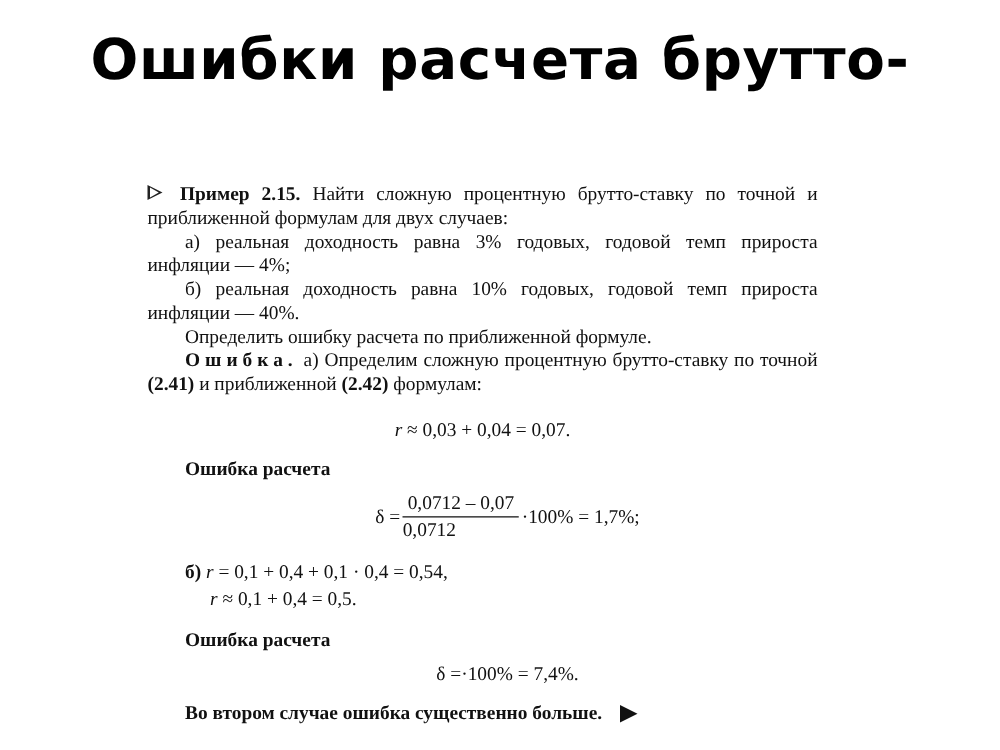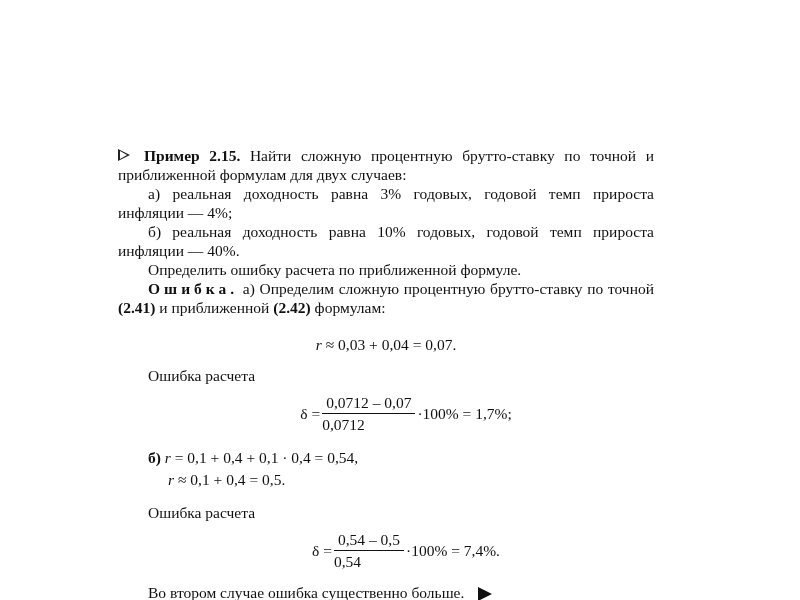--- a/index.html
+++ b/index.html
@@ -24,29 +24,30 @@
       border-left: 12px solid #222; margin-right: 14px; }
     .tri-open::after { content: ""; position: absolute; left: -10px; top: -4px;
       border-top: 4px solid transparent; border-bottom: 4px solid transparent;
       border-left: 7px solid #fff; }
     .eq { text-align: center; margin: 0; }
     .eq i { font-style: italic; }
     .frac-row { display: flex; align-items: center; justify-content: center; margin: 0; }
     .frac { display: inline-flex; flex-direction: column; align-items: flex-start; margin: 0 2px; }
     .frac .num { border-bottom: 1px solid #111; padding: 0 4px 1px 4px; }
     .frac .den { padding-top: 1px; }
-    .label { font-weight: normal; margin: 0; padding-left: 30px; }
+    .label { font-weight: bold; margin: 0; padding-left: 30px; }
     .tri-solid { display: inline-block; width: 0; height: 0; vertical-align: middle;
       border-top: 7px solid transparent; border-bottom: 7px solid transparent;
       border-left: 14px solid #111; margin-left: 14px; }
   </style>
 </head>
 <body>
 
 <div class="title">
+  <div>Ошибки расчета брутто-</div>
 </div>
 
 <div class="doc">
   <p class="p">
     <span class="tri-open"></span><span class="b">Пример 2.15.</span>
     <span>Найти сложную процентную брутто-ставку по точной и приближенной формулам для двух случаев:</span>
   </p>
   <p class="p indent">а) реальная доходность равна 3% годовых, годовой темп прироста инфляции — 4%;</p>
   <p class="p indent">б) реальная доходность равна 10% годовых, годовой темп прироста инфляции — 40%.</p>
   <p class="p indent">Определить ошибку расчета по приближенной формуле.</p>
@@ -63,21 +64,17 @@
     </span>
     <span>·100% = 1,7%;</span>
   </div>
 
   <p class="p" style="margin-top:14px; padding-left:30px;"><span class="b">б)</span> <i>r</i><span> = 0,1 + 0,4 + 0,1 · 0,4 = 0,54,</span></p>
   <p class="p" style="margin-top:3px; padding-left:50px;"><i>r</i><span> ≈ 0,1 + 0,4 = 0,5.</span></p>
 
   <p class="label" style="margin-top:14px;">Ошибка расчета</p>
   <div class="frac-row" style="margin-top:8px; margin-left:40px;">
     <span>δ =</span>
-    <span class="frac">
-      <span class="num">0,54 – 0,5</span>
-      <span class="den">0,54</span>
-    </span>
     <span>·100% = 7,4%.</span>
   </div>
 
   <p class="label" style="margin-top:12px;"><span>Во втором случае ошибка существенно больше.</span><span class="tri-solid"></span></p>
 </div>
 
 </body></html>

